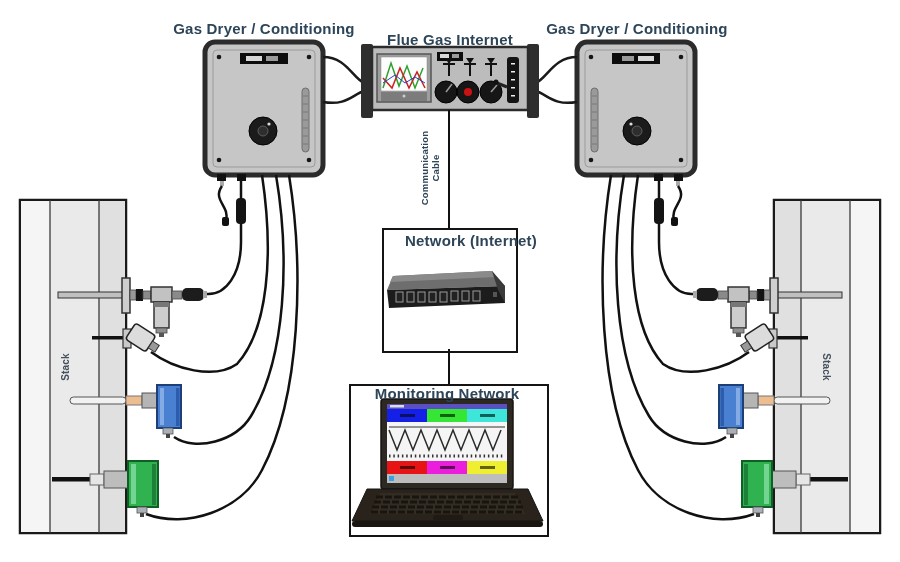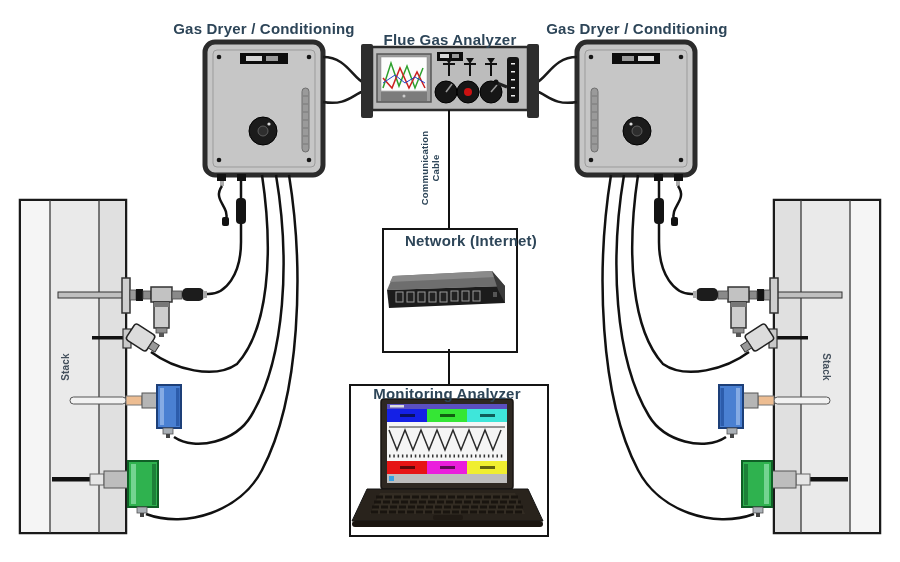--- a/index.html
+++ b/index.html
@@ -244,19 +244,19 @@
         <line x1="372" y1="507" x2="523" y2="507"></line>
         <line x1="371" y1="512" x2="524" y2="512"></line>
       </g>
       <rect x="433" y="515" width="30" height="5" rx="2" fill="#201a14"></rect>
       <rect x="352" y="521" width="191" height="6" rx="3" fill="#1a1510"></rect>
     </g>
   </svg>
 
   <div class="lbl" style="left:164px;top:20px;width:200px;">Gas Dryer / Conditioning</div>
   <div class="lbl" style="left:537px;top:20px;width:200px;">Gas Dryer / Conditioning</div>
-  <div class="lbl" style="left:350px;top:31px;width:200px;">Flue Gas Analyzer</div>
+  <div class="lbl" style="left:350px;top:31px;width:200px;">Flue Gas Internet</div>
   <div class="lbl small rot-ccw" style="left:431px;top:168px;width:98px;">Communication Cable</div>
   <div class="lbl" style="left:382px;top:232px;width:132px;padding-left:23px;">Network (Internet)</div>
-  <div class="lbl" style="left:349px;top:385px;width:196px;">Monitoring Analyzer</div>
+  <div class="lbl" style="left:349px;top:385px;width:196px;">Monitoring Network</div>
   <div class="lbl stack-lbl rot-ccw" style="left:66px;top:367px;width:40px;">Stack</div>
   <div class="lbl stack-lbl rot-cw" style="left:826px;top:367px;width:40px;">Stack</div>
 </div>
 
 </body></html>

